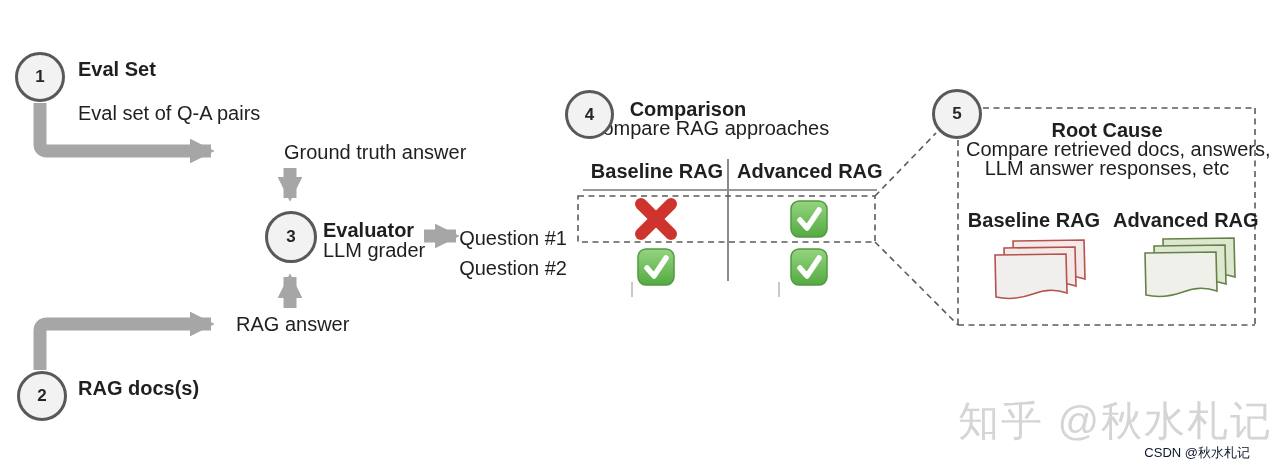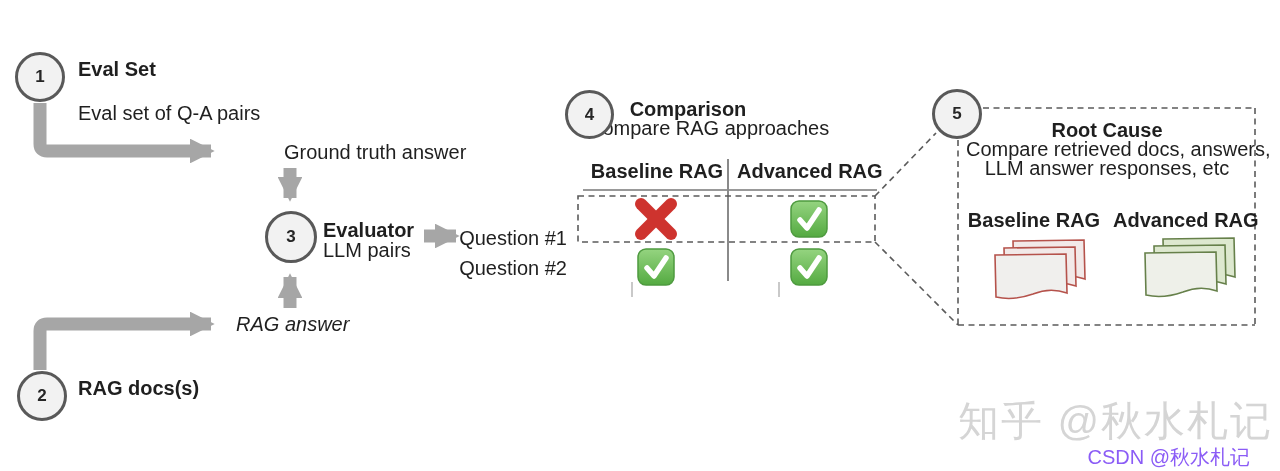--- a/index.html
+++ b/index.html
@@ -21,21 +21,21 @@
   .result-cell{position:absolute;z-index:3;}
   .result-cell svg{display:none;}
   .wm-zhihu{
     position:absolute;z-index:5;right:7px;top:394px;
     font-size:41px;font-weight:normal;letter-spacing:2px;
     color:#d5d5d5;text-shadow:1px 1px 0 #ffffff,2px 2px 1px #ffffff;
     white-space:nowrap;
   }
   .wm-csdn{
     position:absolute;z-index:5;right:30px;top:444px;
-    font-size:20px;color:#8b5cf6;text-shadow:1px 1px 0 #ffffff;white-space:nowrap;
+    font-size:13px;color:#0f172a;text-shadow:1px 1px 0 #ffffff;white-space:nowrap;
   }
 </style>
 </head>
 <body>
 
 <div id="stage">
 
   <svg class="svg-layer" width="1280" height="471" viewBox="0 0 1280 471">
     <defs>
       <marker id="ah" viewBox="0 0 10 10" refX="8.5" refY="5" markerWidth="1.9" markerHeight="1.9" orient="auto-start-reverse">
@@ -93,27 +93,27 @@
   <div class="circle" style="left:932px;top:89px;width:50px;height:50px;">
     <span>5</span>
   </div>
 
   <div class="txt bold" style="left:78px;top:60px;">Eval Set</div>
   <div class="txt" style="left:78px;top:96px;margin-top:8px;">Eval set of Q-A pairs</div>
 
   <div class="txt bold" style="left:78px;top:379px;">RAG docs(s)</div>
 
   <div class="txt bold" style="left:323px;top:221px;">Evaluator</div>
-  <div class="txt" style="left:323px;top:241px;">LLM pairs</div>
+  <div class="txt" style="left:323px;top:241px;">LLM grader</div>
 
   <div class="txt bold center" style="left:588px;top:100px;width:200px;">Comparison</div>
   <div class="txt center" style="left:588px;top:119px;width:205px;">Compare RAG approaches</div>
 
   <div class="txt" style="left:236px;top:143px;margin-left:48px;">Ground truth answer</div>
-  <div class="txt" style="left:236px;top:315px;font-style:italic;">RAG answer</div>
+  <div class="txt" style="left:236px;top:315px;">RAG answer</div>
 
   <div class="txt bold center" style="left:586px;top:162px;width:142px;">Baseline RAG</div>
   <div class="txt bold center" style="left:737px;top:162px;width:142px;">Advanced RAG</div>
 
   <div class="txt right" style="left:455px;top:229px;width:112px;">Question #1</div>
   <div class="txt right" style="left:455px;top:259px;width:112px;">Question #2</div>
 
   <div class="result-cell" style="left:630px;top:196px;">
     <svg class="icon-x" width="52" height="46" viewBox="0 0 52 46" style="display: block;">
       <line x1="11" y1="8" x2="41" y2="38" stroke="#ce332e" stroke-width="12" stroke-linecap="round"></line>

